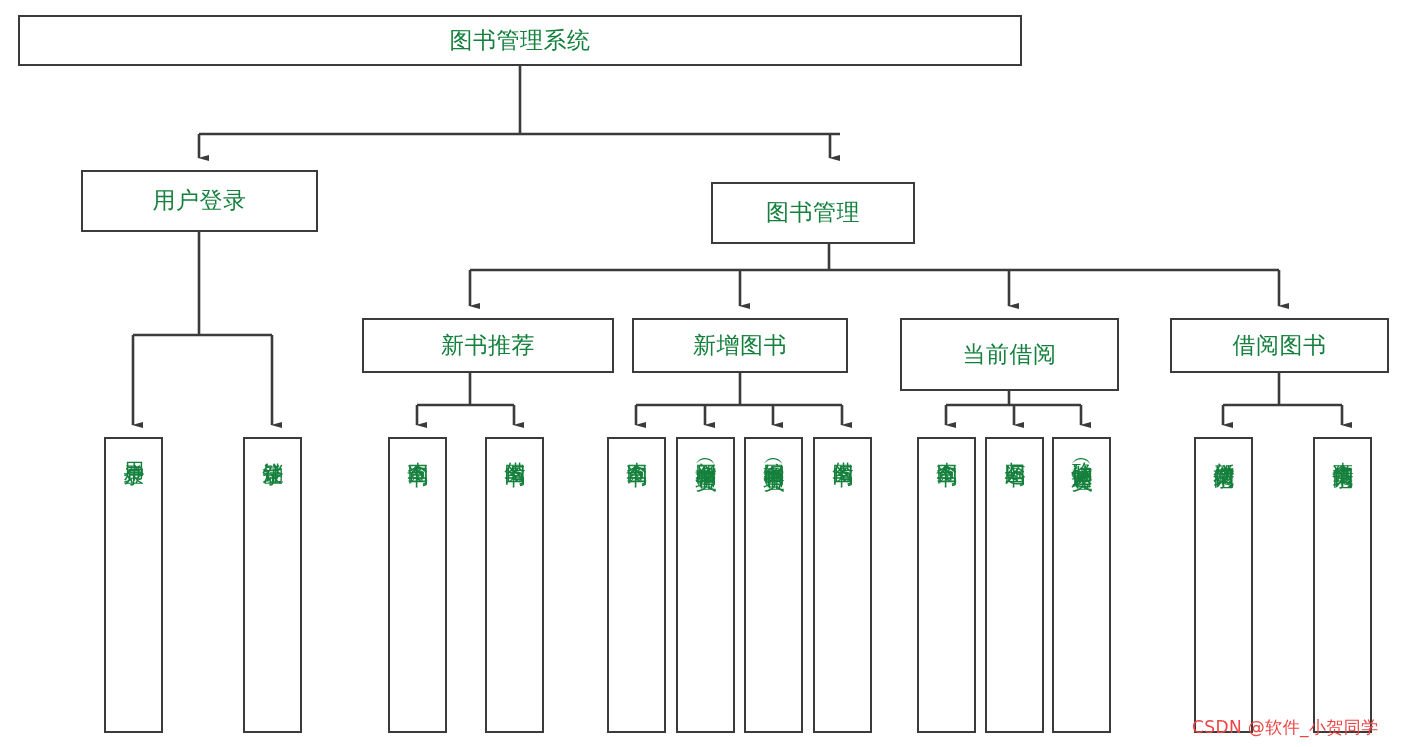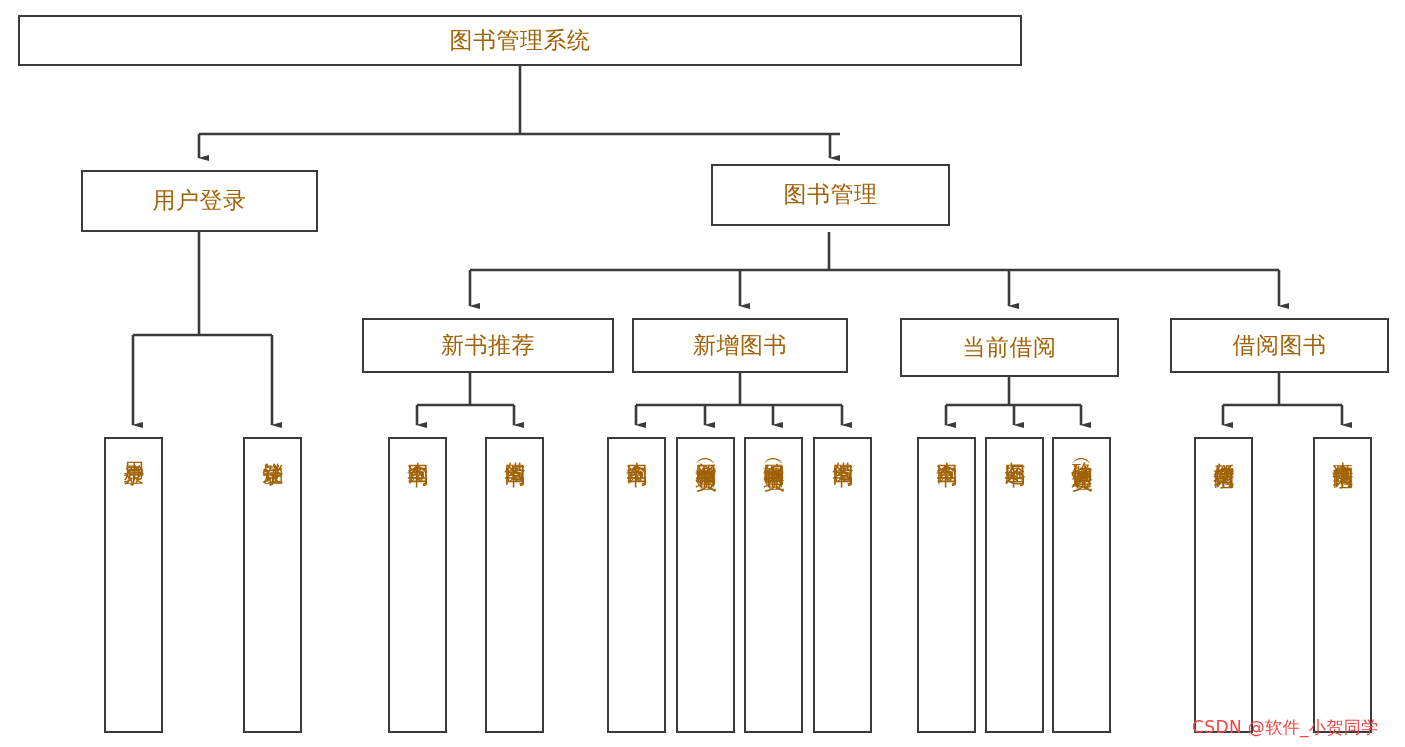--- a/index.html
+++ b/index.html
@@ -24,21 +24,21 @@
     top: 0;
     width: 1405px;
     height: 747px;
     pointer-events: none;
   }
   .node {
     position: absolute;
     box-sizing: border-box;
     border: 2.5px solid #3b3b3b;
     background: #ffffff;
-    color: #a16207;
+    color: #15803d;
     display: flex;
     align-items: center;
     justify-content: center;
     text-align: center;
     z-index: 2;
   }
   .node .lbl {
     display: block;
     line-height: 1.28;
     letter-spacing: 0.5px;
@@ -127,31 +127,31 @@
     </g>
   </svg>
 
   <div class="node h root" style="left:18px; top:15px; width:1004px; height:51px;">
     <span class="lbl">图书管理系统</span>
   </div>
 
   <div class="node h" style="left:81px; top:170px; width:237px; height:62px;">
     <span class="lbl">用户登录</span>
   </div>
-  <div class="node h" style="left:711px; top:164px; width:239px; height:62px;align-items:center;">
+  <div class="node h" style="left:711px; top:182px; width:204px; height:62px;align-items:center;">
     <span class="lbl">图书管理</span>
   </div>
 
   <div class="node h" style="left:362px; top:318px; width:252px; height:55px;">
     <span class="lbl">新书推荐</span>
   </div>
   <div class="node h" style="left:632px; top:318px; width:216px; height:55px;">
     <span class="lbl">新增图书</span>
   </div>
-  <div class="node h" style="left:900px; top:318px; width:219px; height:59px;">
+  <div class="node h" style="left:900px; top:318px; width:219px; height:73px;">
     <span class="lbl">当前借阅</span>
   </div>
   <div class="node h" style="left:1170px; top:318px; width:219px; height:55px;">
     <span class="lbl">借阅图书</span>
   </div>
 
   <div class="node v" style="left:104px; top:437px; width:59px; height:296px;">
     <span class="lbl">用户登录</span>
   </div>
   <div class="node v" style="left:243px; top:437px; width:59px; height:296px;">

